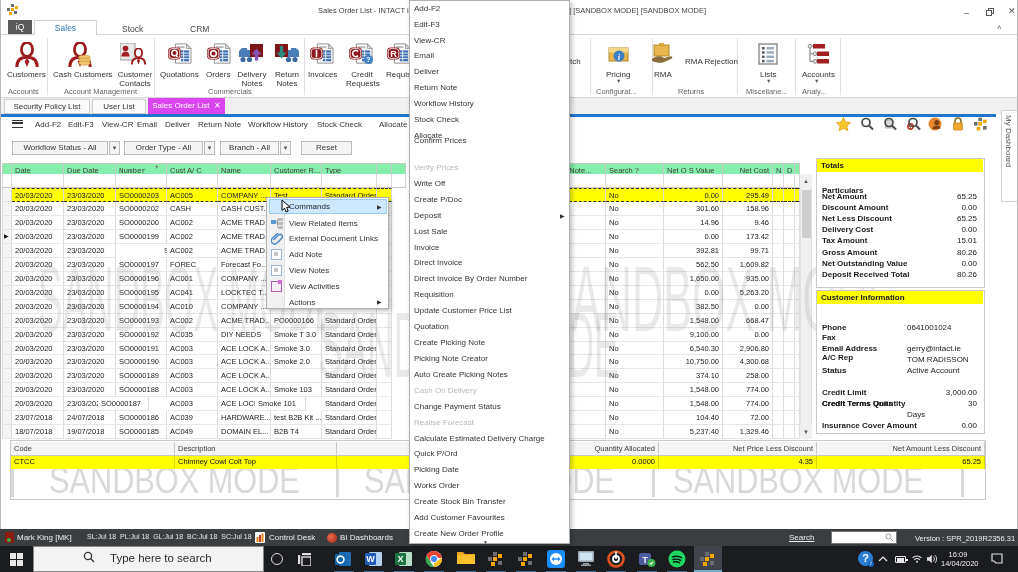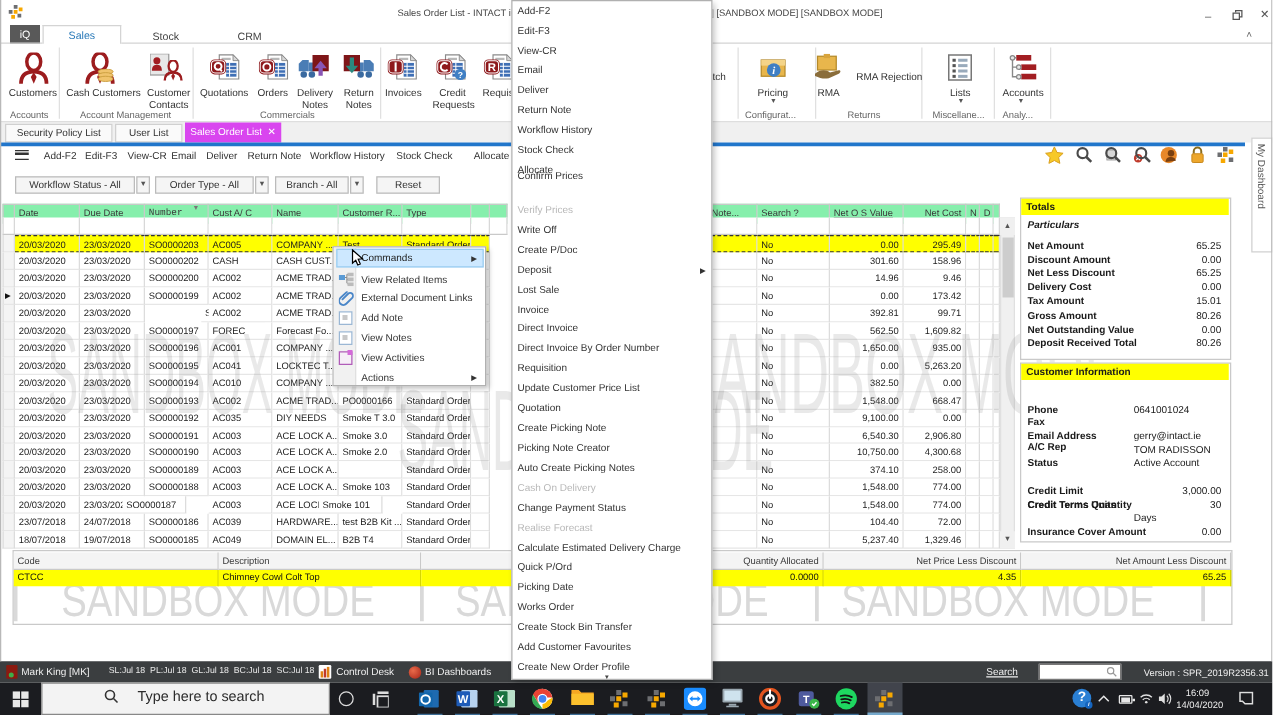--- a/index.html
+++ b/index.html
@@ -670,21 +670,21 @@
 <div class="abs" style="left:800px;top:425px;width:12px;height:14px;background:#f0f0f0;text-align:center;font-size:6px;color:#555;line-height:14px;">▼</div>
 <div class="abs" style="left:801.5px;top:190px;width:9px;height:48px;background:#cdcdcd;"></div>
 
 <style>
 .pl { position:absolute; left:822px; font-size:8px; font-weight:bold; color:#1a1a1a; white-space:nowrap; }
 .pv { position:absolute; right:41px; font-size:8px; color:#1a1a1a; white-space:nowrap; }
 .pvl { position:absolute; left:907px; font-size:8px; color:#1a1a1a; white-space:nowrap; }
 </style>
 <div class="abs" style="left:816px;top:158px;width:169px;height:130px;background:#fff;border:1px solid #c9c9c9;z-index:6;"></div>
 <div class="abs" style="left:817px;top:159px;width:166px;height:13px;background:#ffff00;font-size:8px;font-weight:bold;color:#1a1a1a;line-height:13px;padding-left:4px;z-index:6;">Totals</div>
-<div class="pl" style="top:175px;z-index:6;font-style:italic;">Particulars</div>
+<div class="pl" style="top:186px;z-index:6;">Particulars</div>
 <div class="pl" style="top:192px;z-index:6;">Net Amount</div>
 <div class="pv" style="top:192px;z-index:6;">65.25</div>
 <div class="pl" style="top:203px;z-index:6;">Discount Amount</div>
 <div class="pv" style="top:203px;z-index:6;">0.00</div>
 <div class="pl" style="top:214px;z-index:6;">Net Less Discount</div>
 <div class="pv" style="top:214px;z-index:6;">65.25</div>
 <div class="pl" style="top:225px;z-index:6;">Delivery Cost</div>
 <div class="pv" style="top:225px;z-index:6;">0.00</div>
 <div class="pl" style="top:236px;z-index:6;">Tax Amount</div>
 <div class="pv" style="top:236px;z-index:6;">15.01</div>

